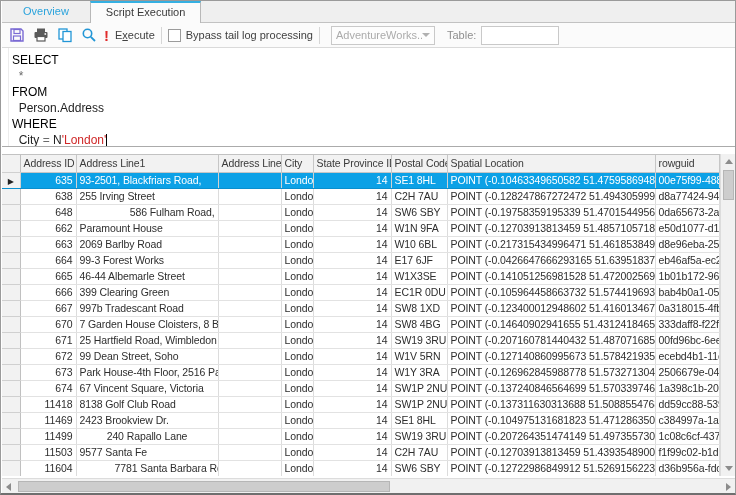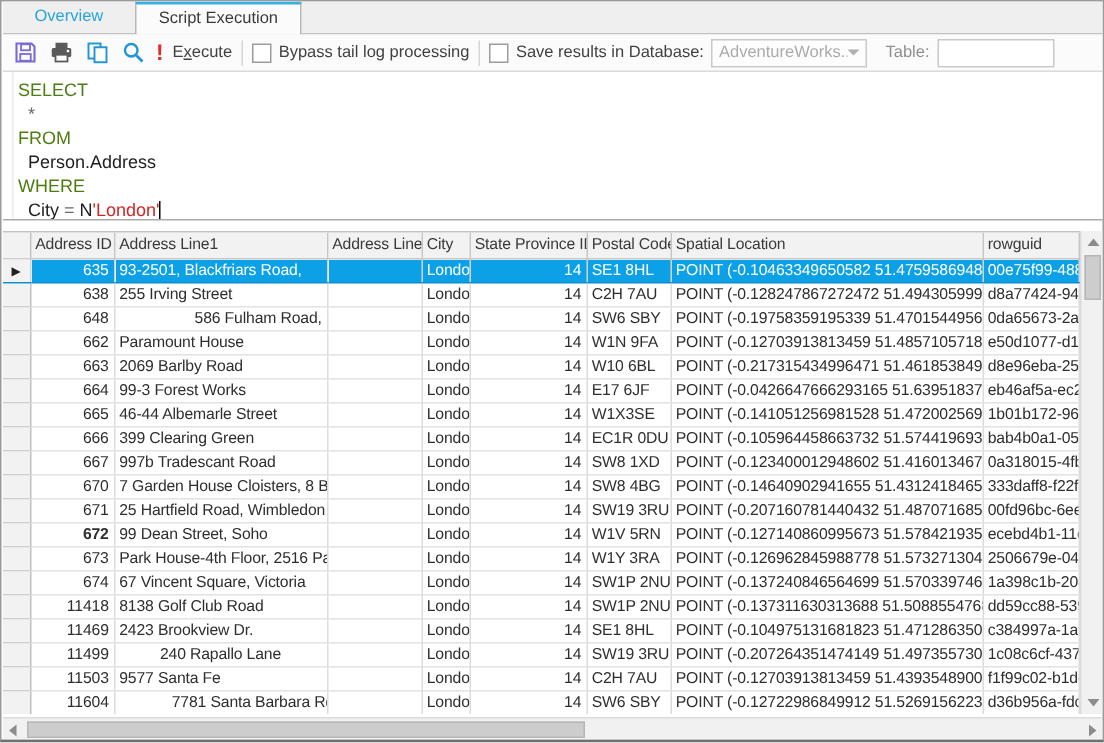--- a/index.html
+++ b/index.html
@@ -35,21 +35,21 @@
                  border-top:4px solid #b0b0b0; }
   .tlabel { color:#8f8f8f; margin-left:12px; }
   .tinput { width:78px; height:19px; border:1px solid #c9c9c9; background:#fff; margin-left:5px;
             font-family:"Liberation Sans", sans-serif; font-size:11px; padding:0 3px; }
 
   
   .editor { position:absolute; left:1px; top:47px; width:734px; height:98px; background:#fff;
             font-size:12px; padding:4px 0 0 10px; color:#1e1e1e; }
   .editor::before { content:""; position:absolute; left:6px; top:0; bottom:0; width:1px; background:#ececec; }
   .code-line { line-height:16px; white-space:pre; }
-  .tk-kw  { color:#4d7c0f; }
+  .tk-kw  { color:#000000; }
   .tk-id  { color:#1e1e1e; }
   .tk-op  { color:#6a6a6a; }
   .tk-str { color:#cf2727; }
   .caret { display:inline-block; width:1px; height:12px; background:#000; vertical-align:-2px; }
   .splitline { position:absolute; left:1px; top:145px; width:734px; height:1px; background:#ababab; }
 
   
   .grid { position:absolute; left:1px; top:153px; width:718px; height:322px; overflow:hidden;
           background:#fff; border-top:1px solid #c2c2c2; }
   table { border-collapse:collapse; table-layout:fixed; font-size:10.5px; letter-spacing:-0.1px; width:717px; }
@@ -117,24 +117,20 @@
     <button class="execute-btn">
       <span class="excl">!</span>
       <span class="exec-label"><span>E</span><u>x</u><span>ecute</span></span>
     </button>
     <span class="sep"></span>
     <label class="chk">
       <span class="chkbox"></span>
       <span>Bypass tail log processing</span>
     </label>
     <span class="sep"></span>
-    <label class="chk">
-      <span class="chkbox"></span>
-      <span>Save results in Database:</span>
-    </label>
     <div class="combo">
       <span class="cval">AdventureWorks...</span>
       <span class="combo-arrow"></span>
     </div>
     <span class="tlabel">Table:</span>
     <input class="tinput" value="" style="">
   </div>
 
   <div class="editor">
     <div id="editor-lines">
@@ -291,21 +287,21 @@
             <td style="text-align: left;">25 Hartfield Road, Wimbledon</td>
             <td style="text-align: left;"></td>
             <td style="text-align: left;">London</td>
             <td style="text-align: right;">14</td>
             <td style="text-align: left;">SW19 3RU</td>
             <td style="text-align: left;">POINT (-0.207160781440432 51.4870716858052)</td>
             <td style="text-align: left;">00fd96bc-6ee6-</td>
           </tr>
           <tr>
             <td class="rowhdr"></td>
-            <td style="text-align: right; font-weight: bold;">672</td>
+            <td style="text-align: right;">672</td>
             <td style="text-align: left;">99 Dean Street, Soho</td>
             <td style="text-align: left;"></td>
             <td style="text-align: left;">London</td>
             <td style="text-align: right;">14</td>
             <td style="text-align: left;">W1V 5RN</td>
             <td style="text-align: left;">POINT (-0.127140860995673 51.5784219354295)</td>
             <td style="text-align: left;">ecebd4b1-11c3-</td>
           </tr>
           <tr>
             <td class="rowhdr"></td>

